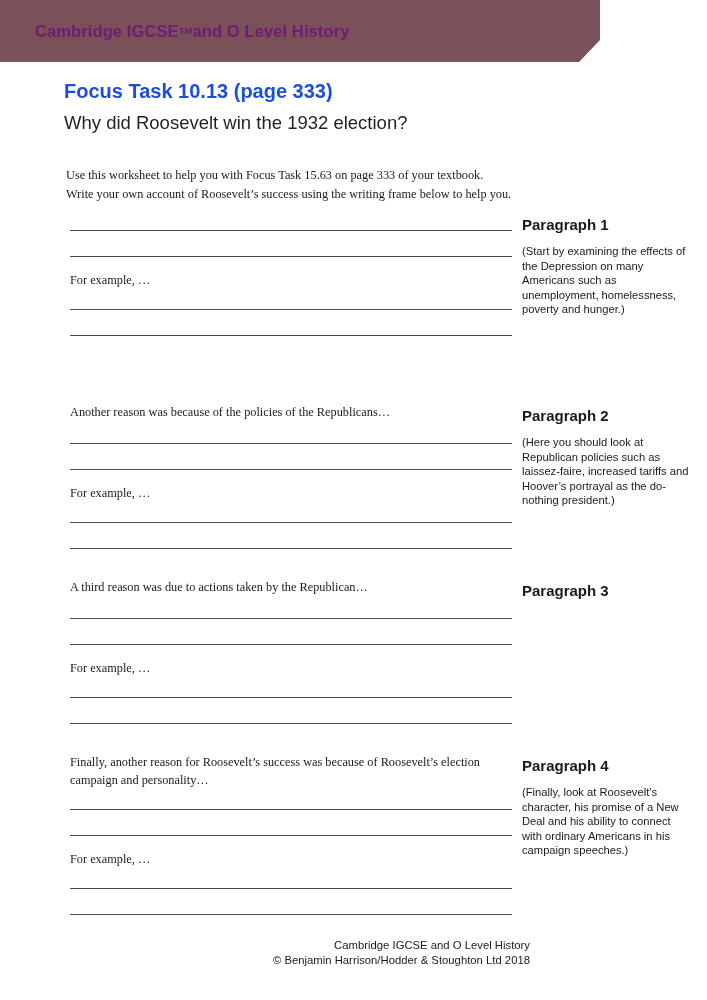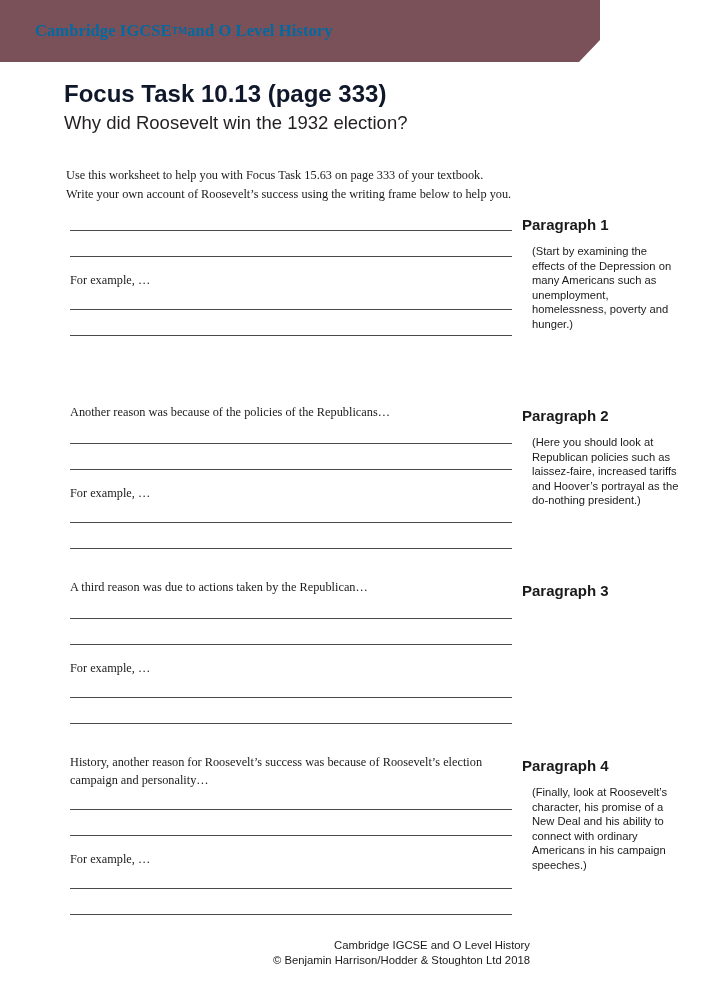--- a/index.html
+++ b/index.html
@@ -26,22 +26,22 @@
     -webkit-clip-path: polygon(0 0, 100% 0, 100% 40px, 96.5% 100%, 0 100%);
     clip-path: polygon(0 0, 100% 0, 100% 40px, 96.5% 100%, 0 100%);
   }
   .banner-title {
     position: absolute;
     left: 35px;
     top: 0;
     height: 62px;
     display: flex;
     align-items: center;
-    color: #0369a1;
-    font-family: Liberation Serif, serif;
+    color: #701a75;
+    font-family: Liberation Sans, sans-serif;
     font-weight: bold;
     font-size: 16.5px;
     letter-spacing: 0.1px;
     white-space: nowrap;
   }
   .banner-title sup {
     font-size: 9.5px;
     vertical-align: super;
     line-height: 0;
   }
@@ -51,24 +51,24 @@
     position: absolute;
     left: 0;
     top: 62px;
     width: 707px;
   }
 
   .focus-heading {
     position: absolute;
     left: 64px;
     top: 18px;
-    color: #0f172a;
+    color: #1d4ed8;
     font-family: "Liberation Sans", sans-serif;
     font-weight: bold;
-    font-size: 24px;
+    font-size: 20px;
     white-space: nowrap;
   }
   .question-heading {
     position: absolute;
     left: 64px;
     top: 50px;
     color: #231f20;
     font-family: "Liberation Sans", sans-serif;
     font-weight: normal;
     font-size: 18.5px;
@@ -132,21 +132,21 @@
   .para-label {
     font-size: 15px;
     font-weight: bold;
     color: #1a1a1a;
     margin: 0 0 11px 0;
   }
   .para-note {
     font-size: 11.2px;
     color: #1a1a1a;
     line-height: 14.6px;
-    margin: 10px;
+    margin: 0;
   }
 
   
   .footer {
     position: absolute;
     left: 70px;
     top: 938px;
     width: 460px;
     font-family: "Liberation Sans", sans-serif;
     font-size: 11.3px;
@@ -227,21 +227,21 @@
           <div class="rule"></div>
           <div style="height: 25px;"></div>
           <div class="rule"></div>
         </div>
         <div class="right-col" style="top: 4px;">
           <p class="para-label">Paragraph 3</p>
         </div>
       </div>
       <div class="section" style="position: absolute; top: 543px; left: 0px; width: 707px;">
         <div class="left-col">
-          <p class="prompt">History, another reason for Roosevelt’s success was because of Roosevelt’s election campaign and personality…</p>
+          <p class="prompt">Finally, another reason for Roosevelt’s success was because of Roosevelt’s election campaign and personality…</p>
           <div style="height: 20px;"></div>
           <div class="rule"></div>
           <div style="height: 25px;"></div>
           <div class="rule"></div>
           <div style="height: 14px;"></div>
           <p class="prompt">For example, …</p>
           <div style="height: 20px;"></div>
           <div class="rule"></div>
           <div style="height: 25px;"></div>
           <div class="rule"></div>

